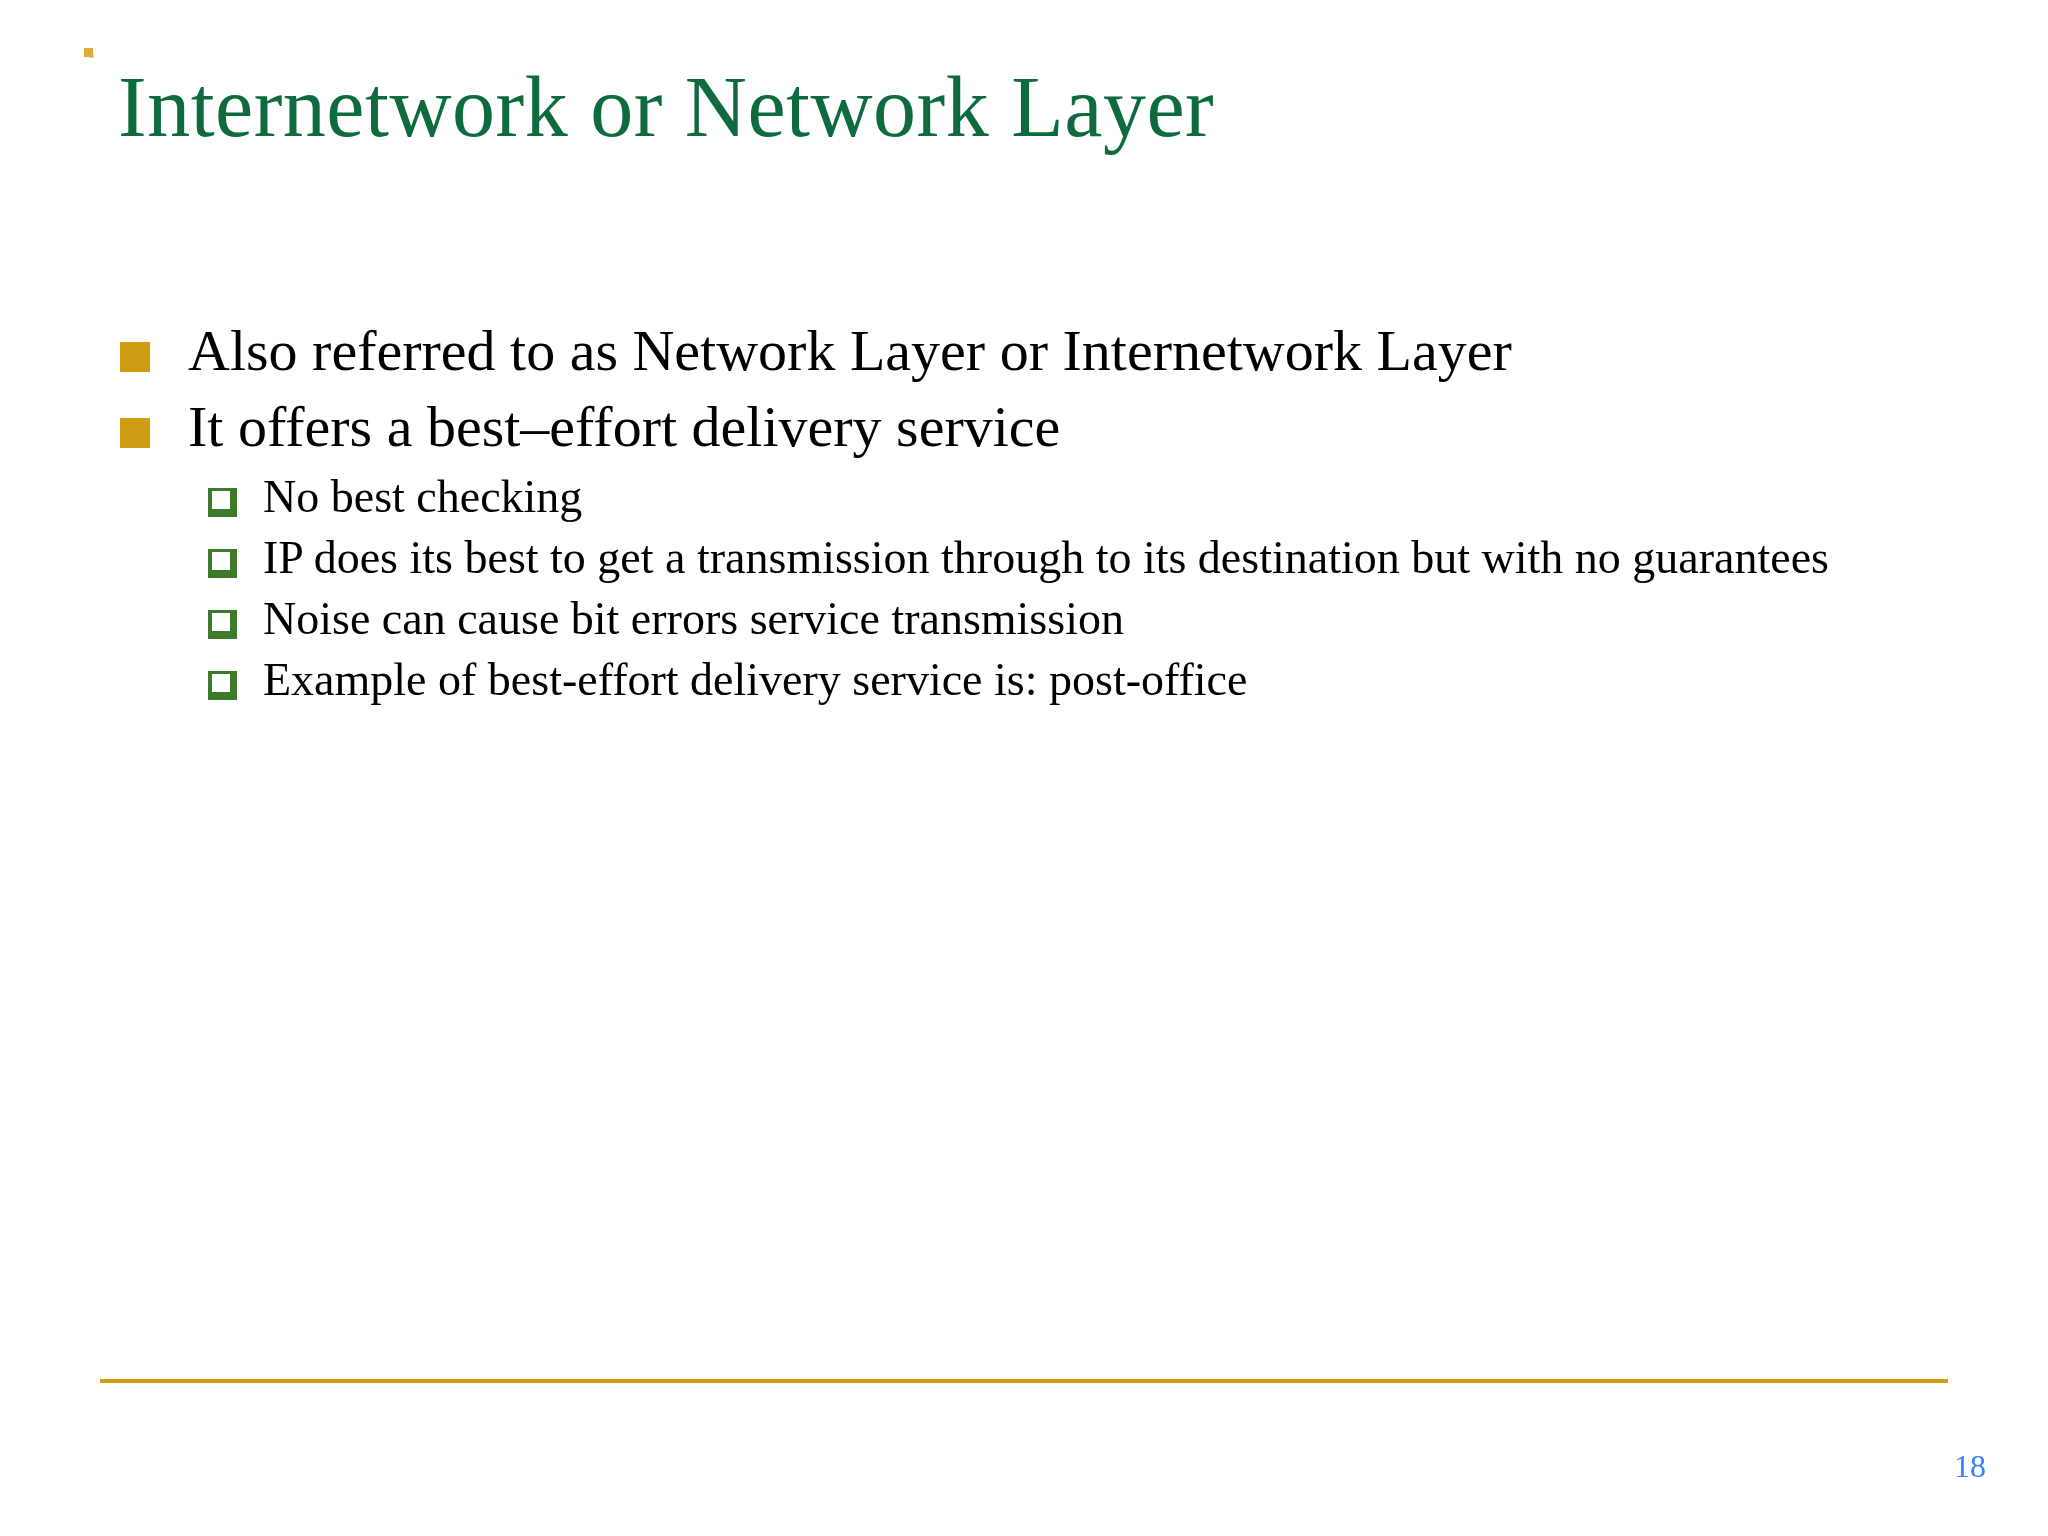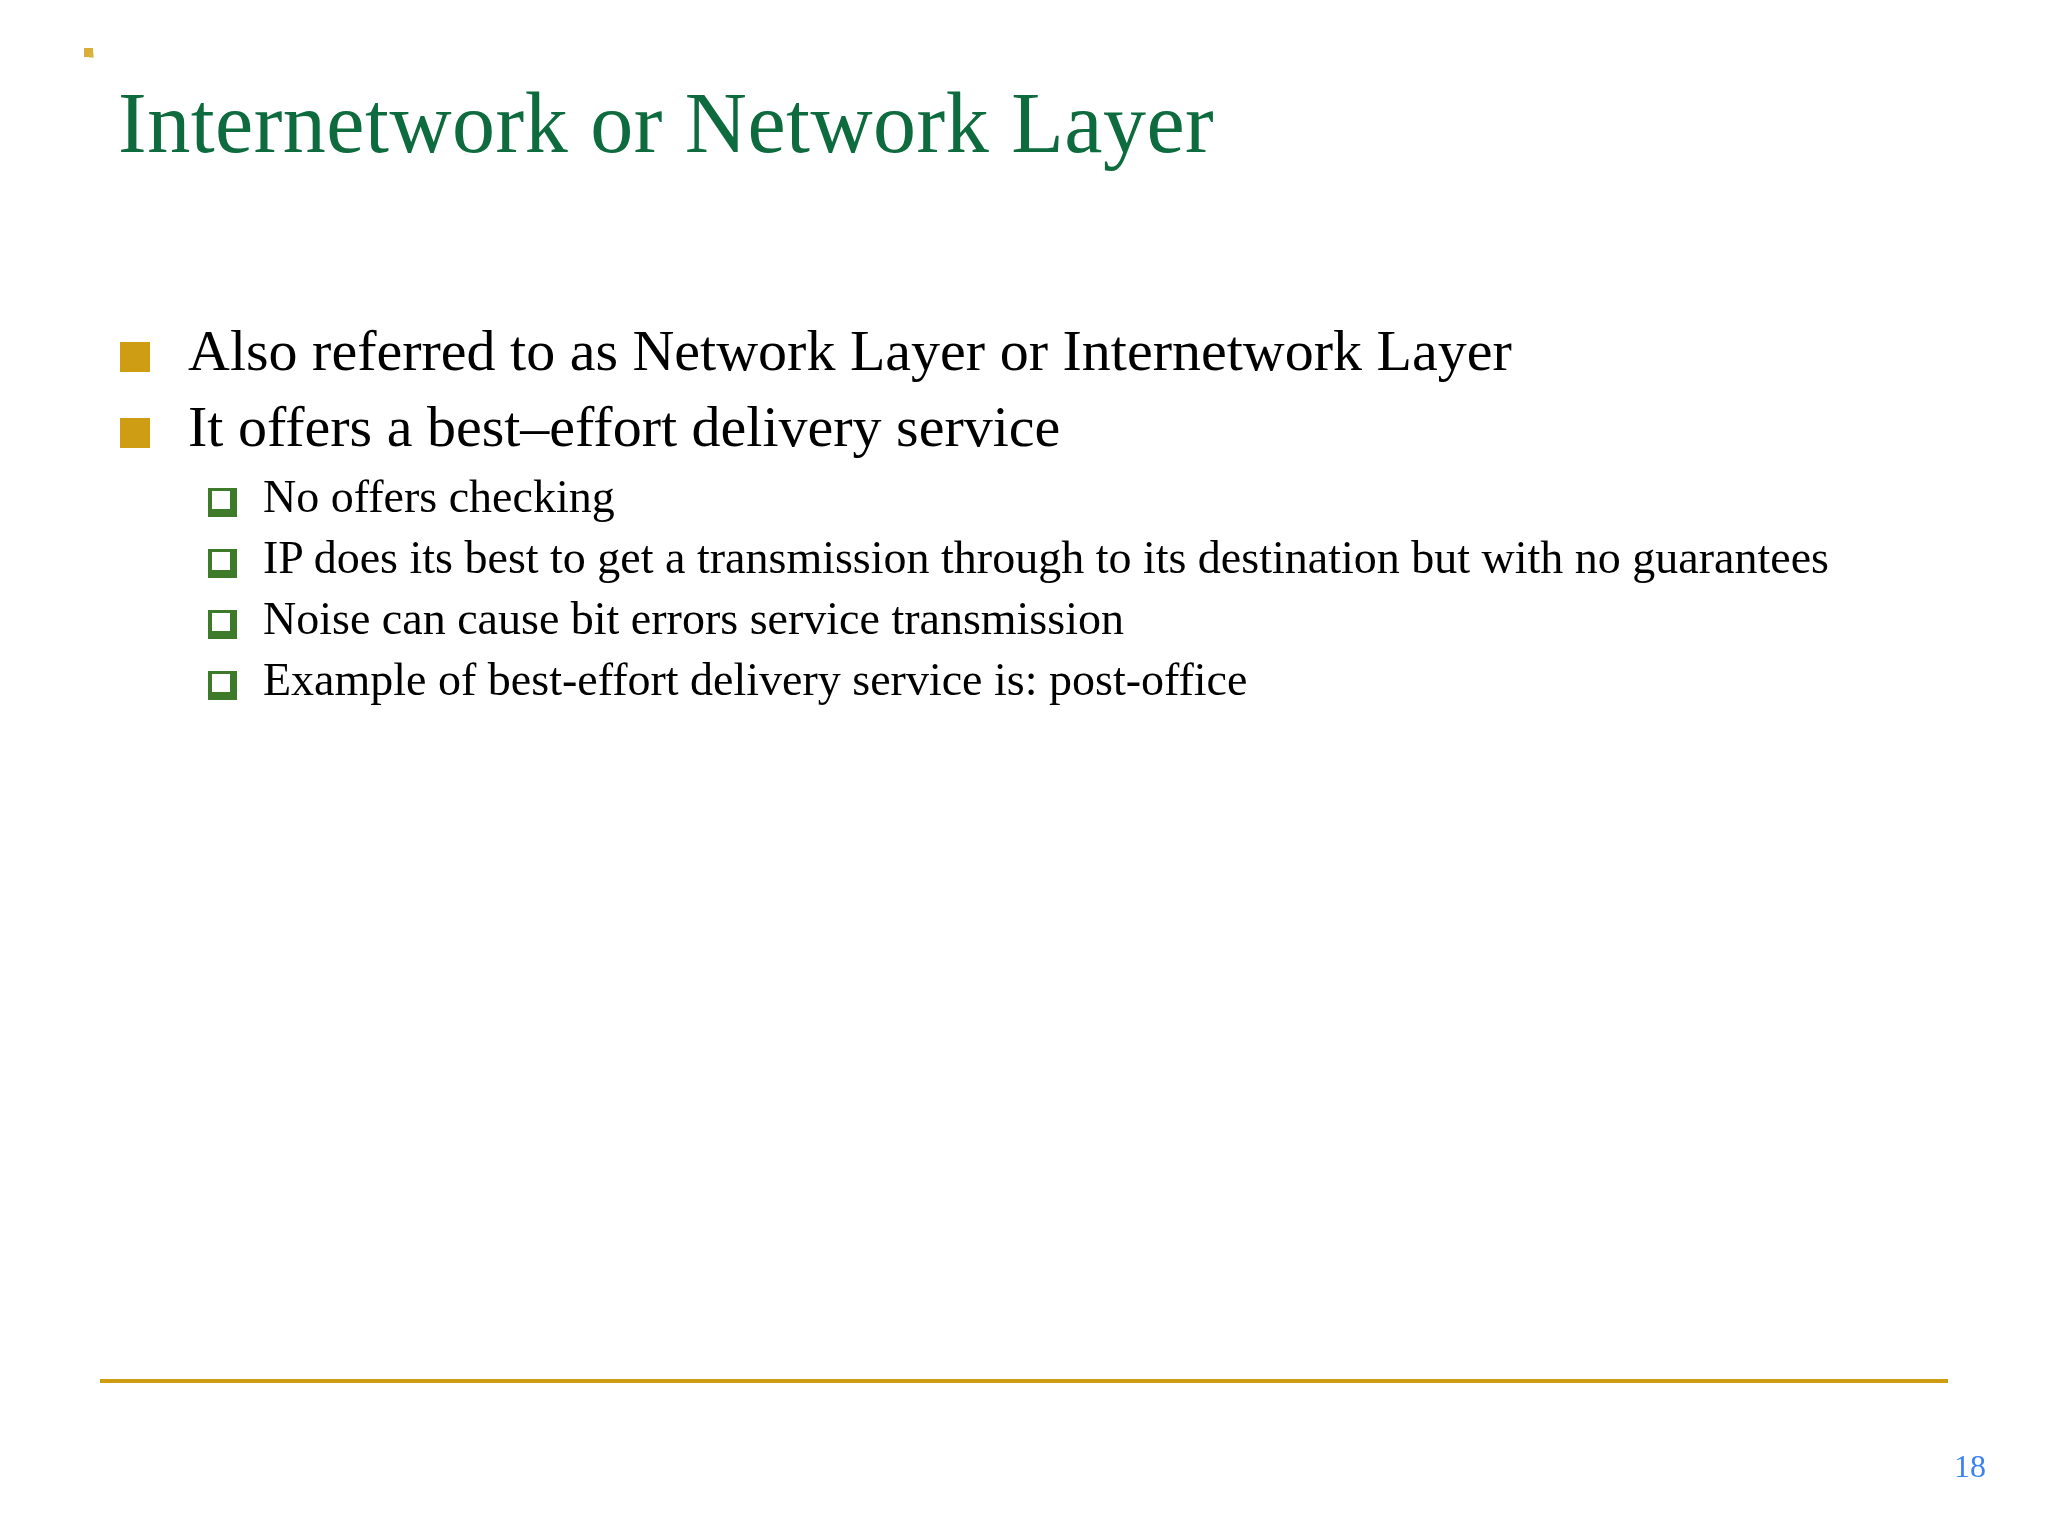--- a/index.html
+++ b/index.html
@@ -34,21 +34,21 @@
     width:5px;
     height:5px;
     background:#d9ae2b;
     opacity:.6;
   }
 
   
   .title {
     position: absolute;
     left: 118px;
-    top: 78px;
+    top: 62px;
     width: 1800px;
     font-size: 86px;
     line-height: 1.05;
     color: #0d6b3e;
     font-family: "Liberation Serif", "DejaVu Serif", serif;
     letter-spacing: 0.5px;
     white-space: nowrap;
   }
 
   
@@ -160,21 +160,21 @@
       <span class="text">It offers a best–effort  delivery service</span>
     </div>
 
     <div class="sublist">
 
       <div class="lvl2">
         <span class="marker2">
           <span class="box-outer"></span>
             <span class="box-inner"></span>
         </span>
-        <span class="text2">No offers checking</span>
+        <span class="text2">No best checking</span>
       </div>
 
       <div class="lvl2">
         <span class="marker2">
           <span class="box-outer"></span>
             <span class="box-inner"></span>
         </span>
         <span class="text2">IP does its best to get a transmission through to its destination but with no guarantees</span>
       </div>
 

